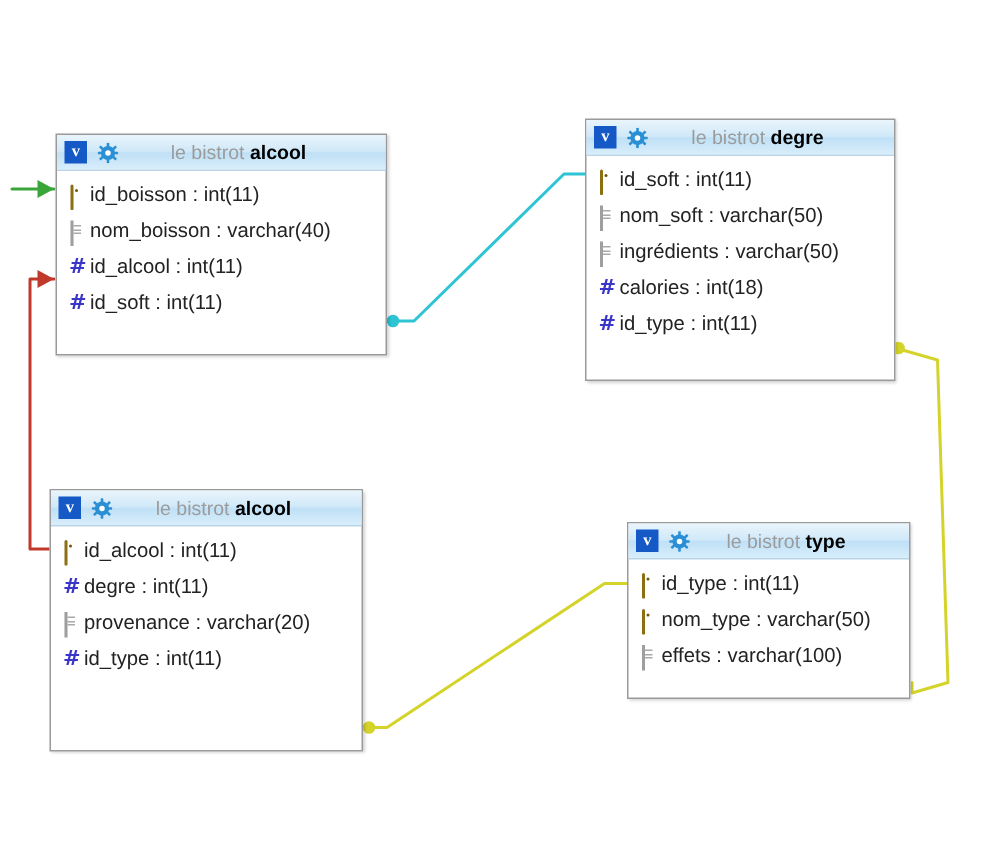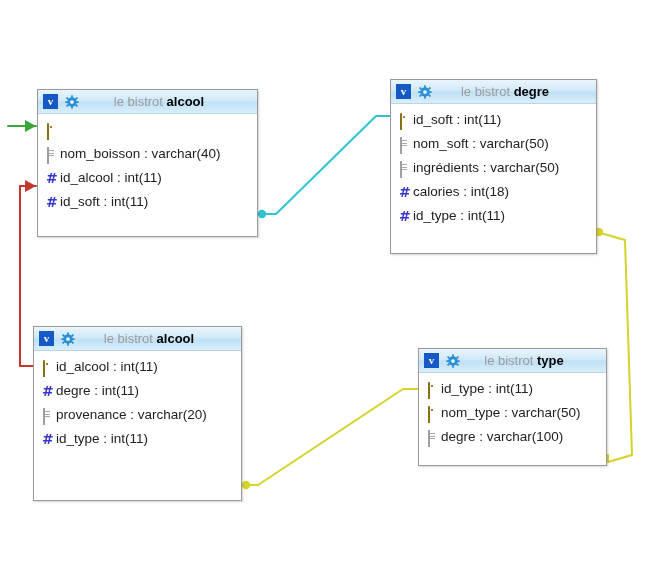--- a/index.html
+++ b/index.html
@@ -212,20 +212,21 @@
                 <rect x="12.1" y="2.4" width="2" height="3.2" rx="0.6" transform="rotate(45 13.1 4)"></rect>
                 <rect x="1.9" y="10.4" width="2" height="3.2" rx="0.6" transform="rotate(45 2.9 12)"></rect>
               </g>
               <circle cx="8" cy="8" r="2.1" fill="#ffffff"></circle>
             </svg></span>
           <span class="hdr-title"><span class="hdr-schema">le bistrot</span> <span class="hdr-name">alcool</span></span>
         </div>
         <div class="entity-body">
           <div class="field">
             <span class="field-icon"><span class="ico-key"></span></span>
+            <span class="field-text">id_boisson : int(11)</span>
           </div>
           <div class="field">
             <span class="field-icon"><span class="ico-col"></span></span>
             <span class="field-text">nom_boisson : varchar(40)</span>
           </div>
           <div class="field">
             <span class="field-icon ico-hash">#</span>
             <span class="field-text">id_alcool : int(11)</span>
           </div>
           <div class="field">
@@ -337,19 +338,19 @@
           <div class="field">
             <span class="field-icon"><span class="ico-key"></span></span>
             <span class="field-text">id_type : int(11)</span>
           </div>
           <div class="field">
             <span class="field-icon"><span class="ico-key"></span></span>
             <span class="field-text">nom_type : varchar(50)</span>
           </div>
           <div class="field">
             <span class="field-icon"><span class="ico-col"></span></span>
-            <span class="field-text">degre : varchar(100)</span>
+            <span class="field-text">effets : varchar(100)</span>
           </div>
         </div>
       </div>
     </div>
 
 </div>
 
 </body></html>

